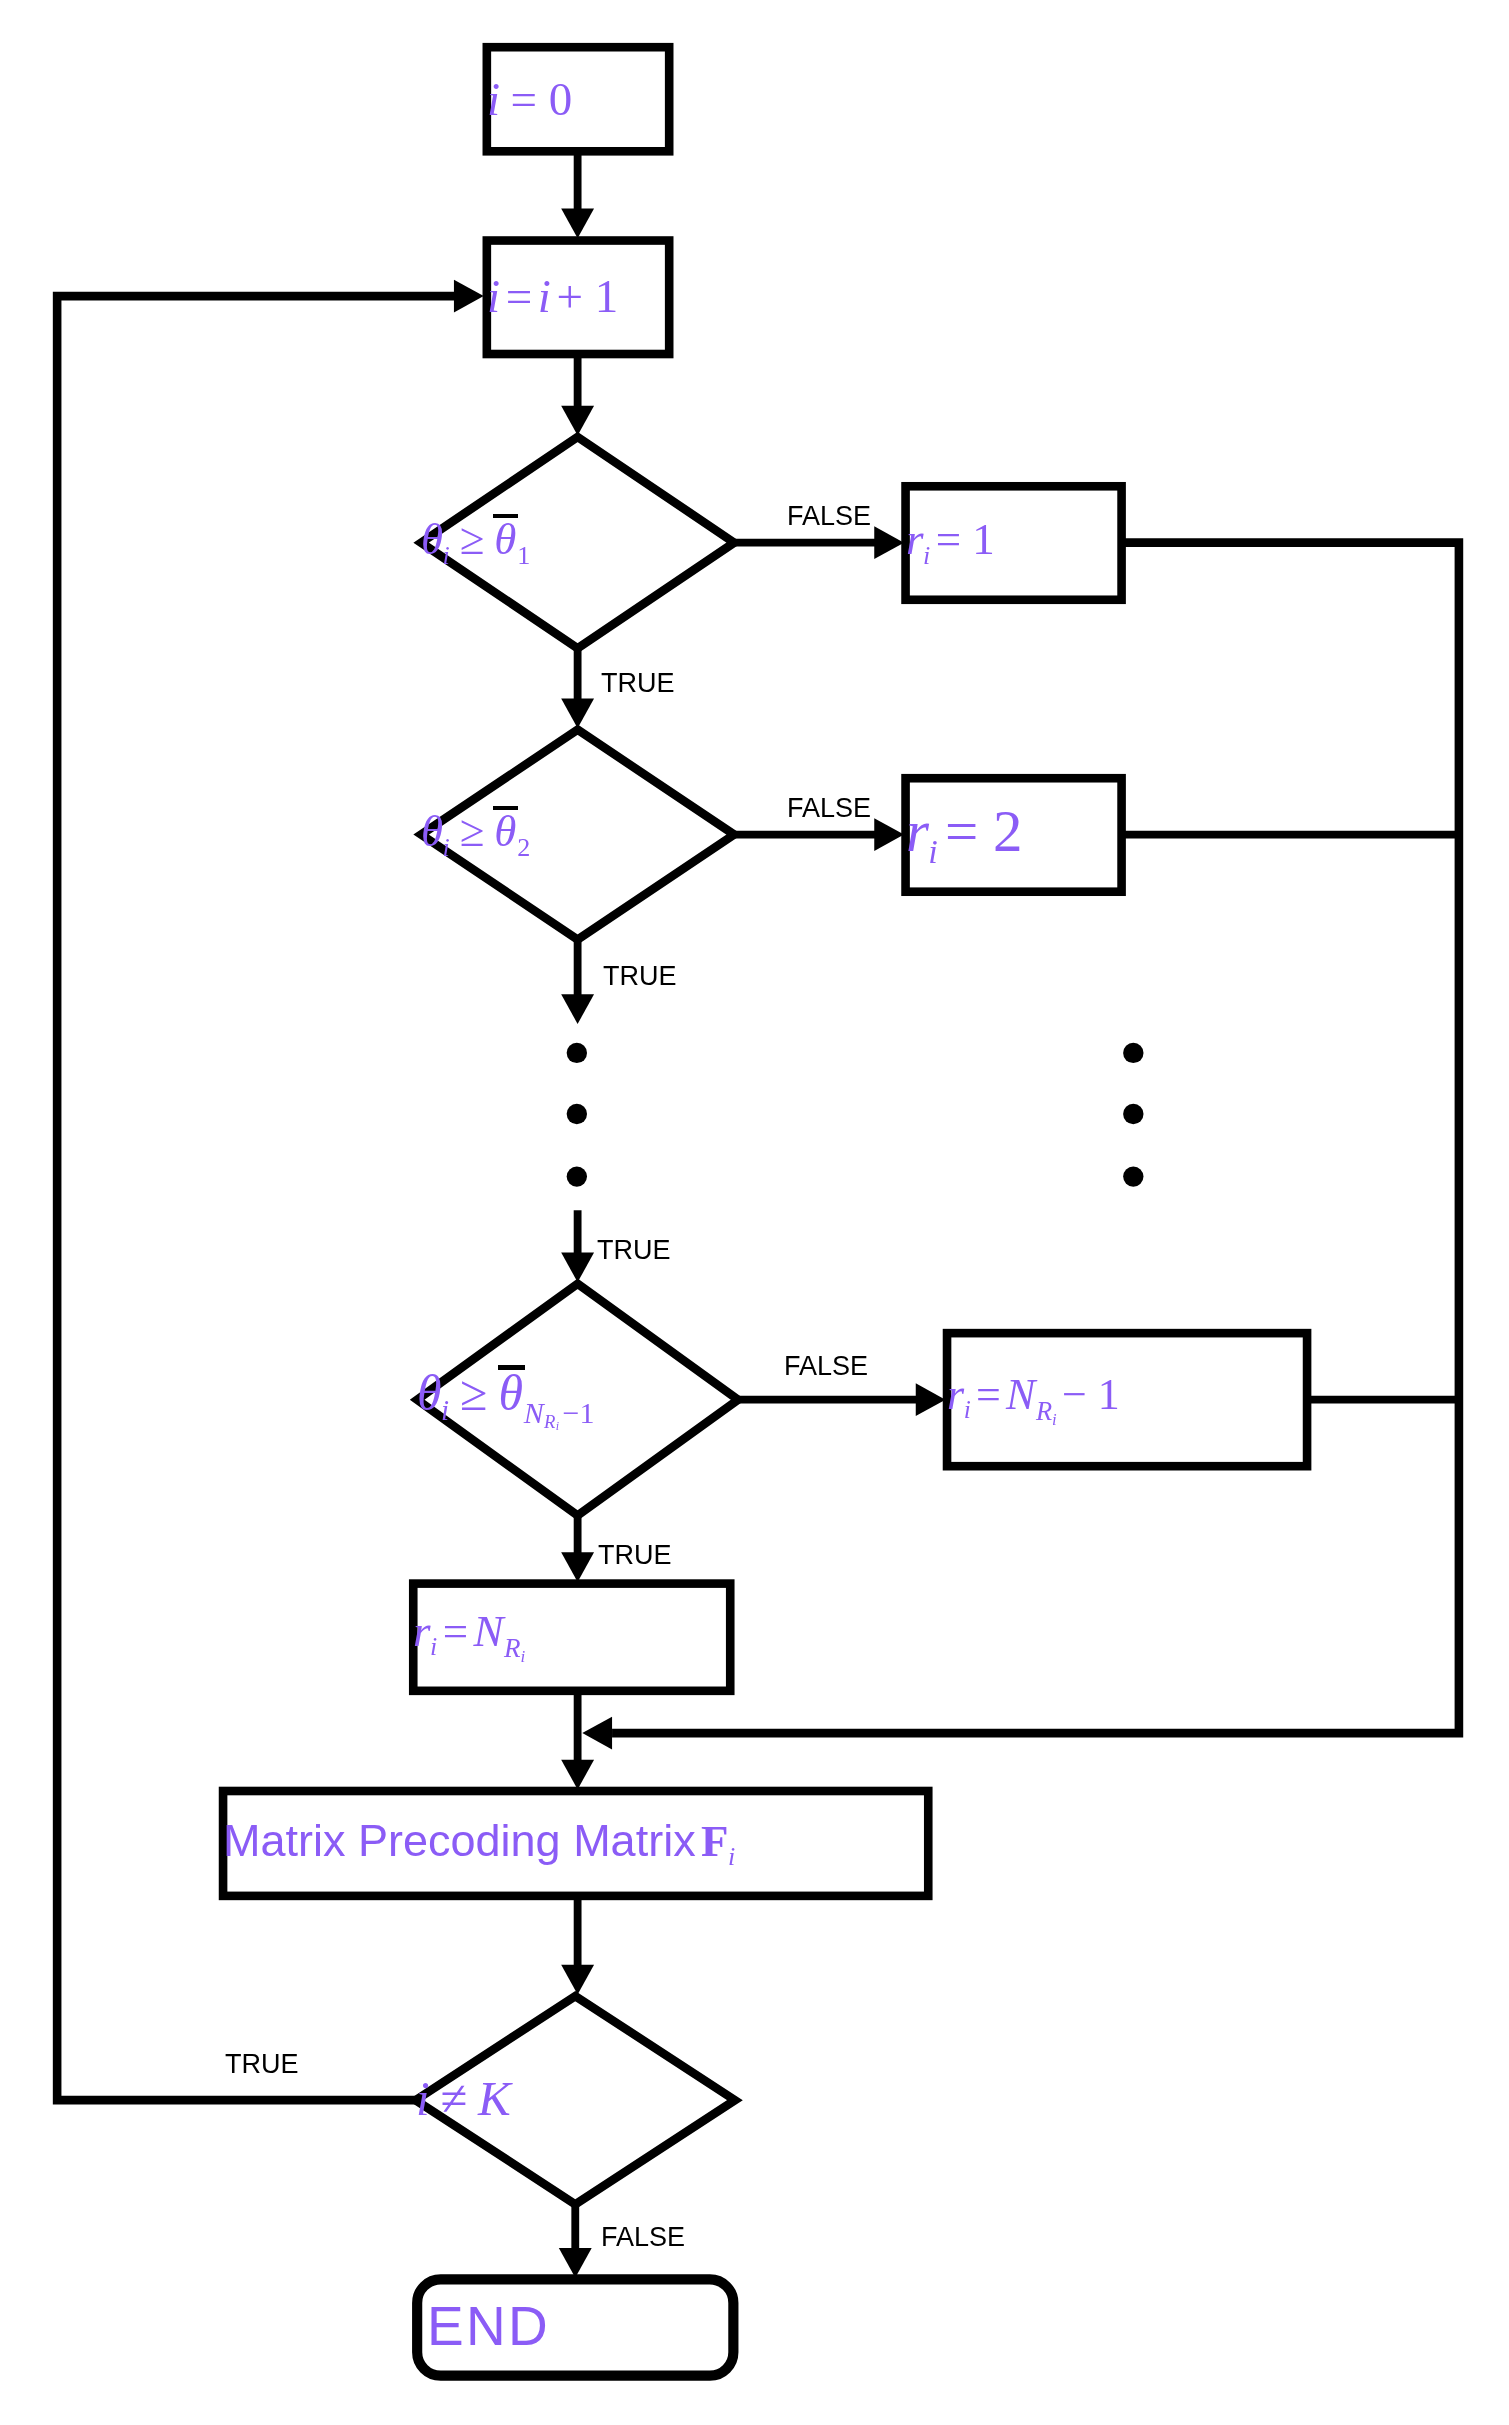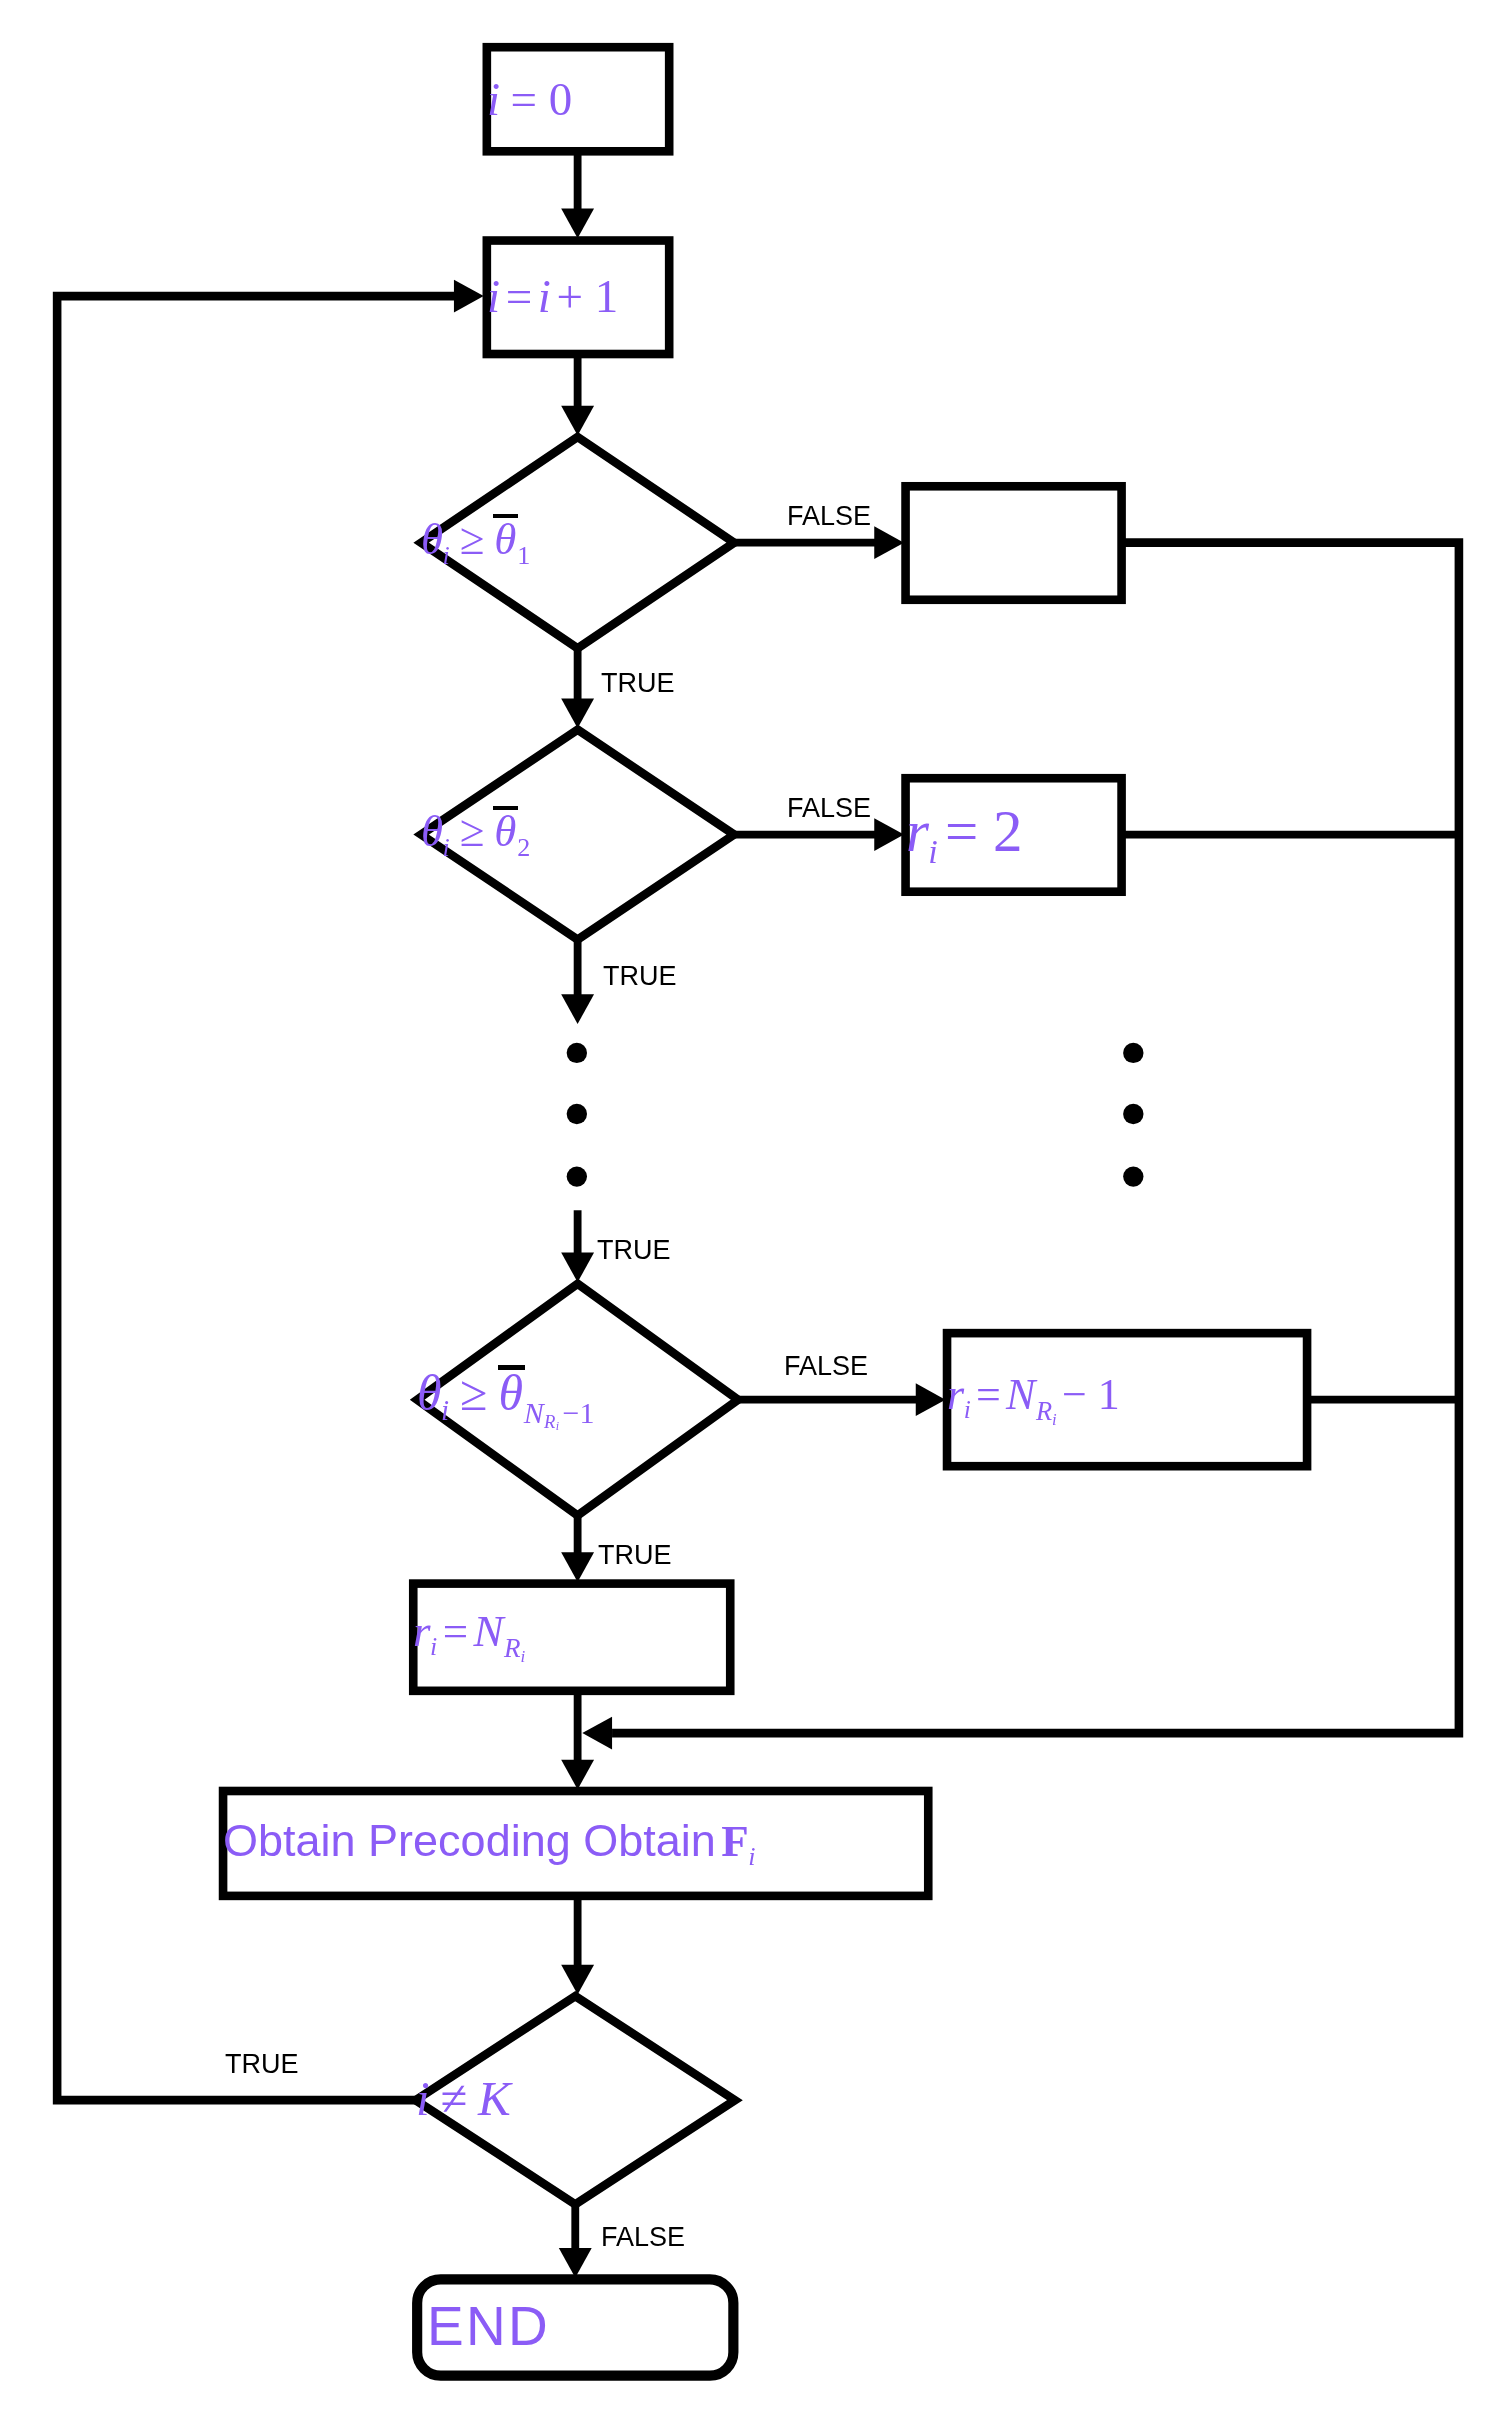--- a/index.html
+++ b/index.html
@@ -121,20 +121,25 @@
       <span class="it">θ</span><span class="subi">i</span><span class="up gap">≥</span><span class="ov gap"><span class="it">θ</span></span><span class="subr">2</span>
     </span>
   </div>
 
   <div class="lbl math" style="left:417px;top:1329px;width:321px;height:141px;font-size:50px;">
     <span class="row">
       <span class="it">θ</span><span class="subi">i</span><span class="up gap">≥</span><span class="ov gap"><span class="it">θ</span></span><span class="sub2"><span class="it">N</span><span class="ssub it">R</span><span class="ssub it" style="font-size:0.4em;vertical-align:-0.6em;">i</span><span class="up sgap">−1</span></span>
     </span>
   </div>
 
+  <div class="lbl math" style="left:906px;top:486px;width:216px;height:113px;font-size:45px;">
+    <span class="row">
+      <span class="it">r</span><span class="subi">i</span><span class="up sgap">= 1</span>
+    </span>
+  </div>
 
   <div class="lbl math" style="left:906px;top:778px;width:216px;height:113px;font-size:59px;">
     <span class="row">
       <span class="it">r</span><span class="subi">i</span><span class="up sgap">= 2</span>
     </span>
   </div>
 
   <div class="lbl math" style="left:947px;top:1333px;width:360px;height:133px;font-size:44px;">
     <span class="row">
       <span class="it">r</span><span class="subi">i</span><span class="up sgap">=</span><span class="it sgap">N</span><span class="sub2 it">R</span><span class="it" style="font-size:0.38em;vertical-align:-0.95em;">i</span><span class="up sgap">− 1</span>
@@ -142,21 +147,21 @@
   </div>
 
   <div class="lbl math" style="left:413px;top:1583px;width:317px;height:107px;font-size:45px;">
     <span class="row">
       <span class="it">r</span><span class="subi">i</span><span class="up sgap">=</span><span class="it sgap">N</span><span class="sub2 it">R</span><span class="it" style="font-size:0.38em;vertical-align:-0.95em;">i</span>
     </span>
   </div>
 
   <div class="lbl" style="left:223px;top:1791px;width:705px;height:105px;font-size:45px;">
     <span class="row">
-      <span class="sans">Obtain Precoding Obtain</span><span class="mbf sgap">F</span><span class="subi">i</span>
+      <span class="sans">Matrix Precoding Matrix</span><span class="mbf sgap">F</span><span class="subi">i</span>
     </span>
   </div>
 
   <div class="lbl math" style="left:416px;top:2033px;width:319px;height:133px;font-size:49px;">
     <span class="row">
       <span class="it">i</span><span class="up gap">≠</span><span class="it gap">K</span>
     </span>
   </div>
 
   <div class="lbl" style="left:417px;top:2279px;width:316px;height:96px;font-size:55px;">

